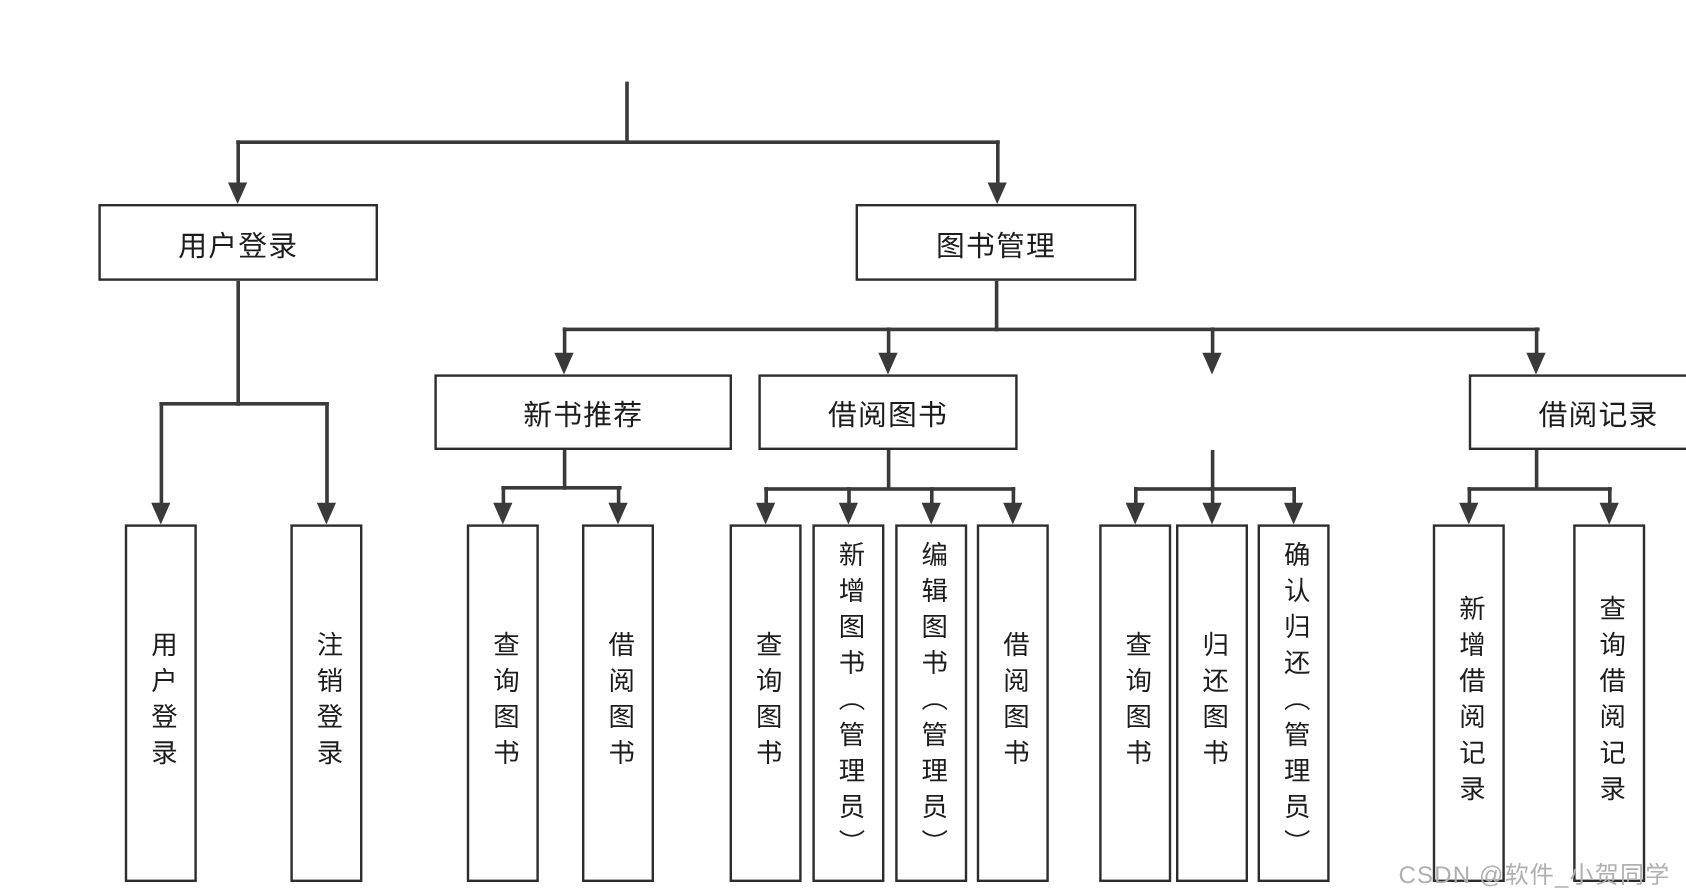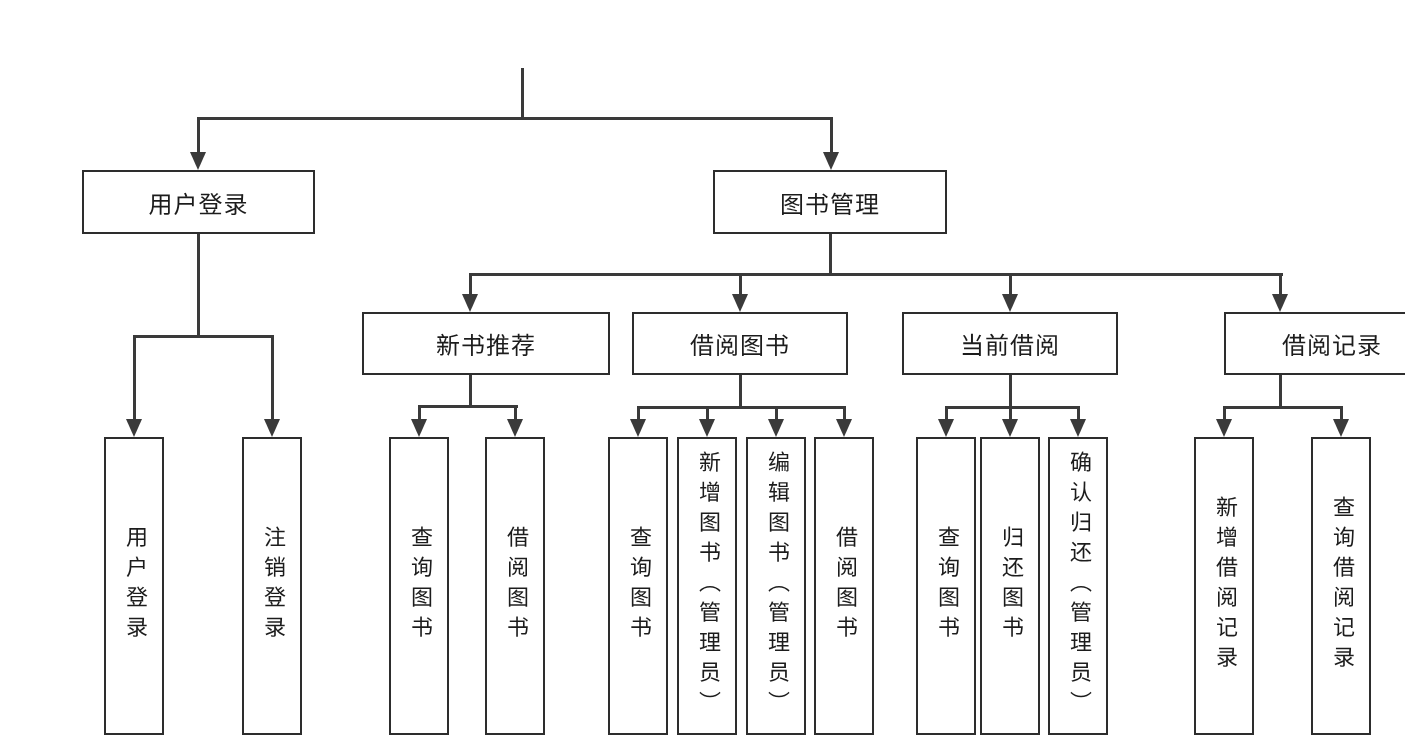--- a/index.html
+++ b/index.html
@@ -34,21 +34,20 @@
 <body>
 
 <div class="canvas">
 
 
   <div class="node hnode" style="left:82px;top:170px;width:233px;height:64px;">用户登录</div>
   <div class="node hnode" style="left:713px;top:170px;width:234px;height:64px;">图书管理</div>
 
   <div class="node hnode" style="left:362px;top:312px;width:248px;height:63px;">新书推荐</div>
   <div class="node hnode" style="left:632px;top:312px;width:216px;height:63px;">借阅图书</div>
-  <div class="node hnode" style="left:902px;top:312px;width:216px;height:63px;">当前借阅</div>
   <div class="node hnode" style="left:1224px;top:312px;width:216px;height:63px;">借阅记录</div>
 
   <div class="node leaf" style="left:104px;top:437px;width:60px;height:298px;">
     <span class="vtext">用户登录</span>
     </div>
   <div class="node leaf" style="left:242px;top:437px;width:60px;height:298px;">
     <span class="vtext">注销登录</span>
     </div>
 
   <div class="node leaf" style="left:389px;top:437px;width:60px;height:298px;">
@@ -140,14 +139,15 @@
   <div class="v" style="left:1076.5px;top:406px;height:15px;"></div>
   <div class="ar" style="left:1070px;top:419px;"></div>
 
   <div class="v" style="left:1278.5px;top:375px;height:33px;"></div>
   <div class="h" style="left:1222.5px;top:406px;width:120px;"></div>
   <div class="v" style="left:1222.5px;top:406px;height:15px;"></div>
   <div class="ar" style="left:1216px;top:419px;"></div>
   <div class="v" style="left:1339.5px;top:406px;height:15px;"></div>
   <div class="ar" style="left:1333px;top:419px;"></div>
 
+  <div class="watermark">CSDN @软件_小贺同学</div>
 
 </div>
 
 </body></html>

